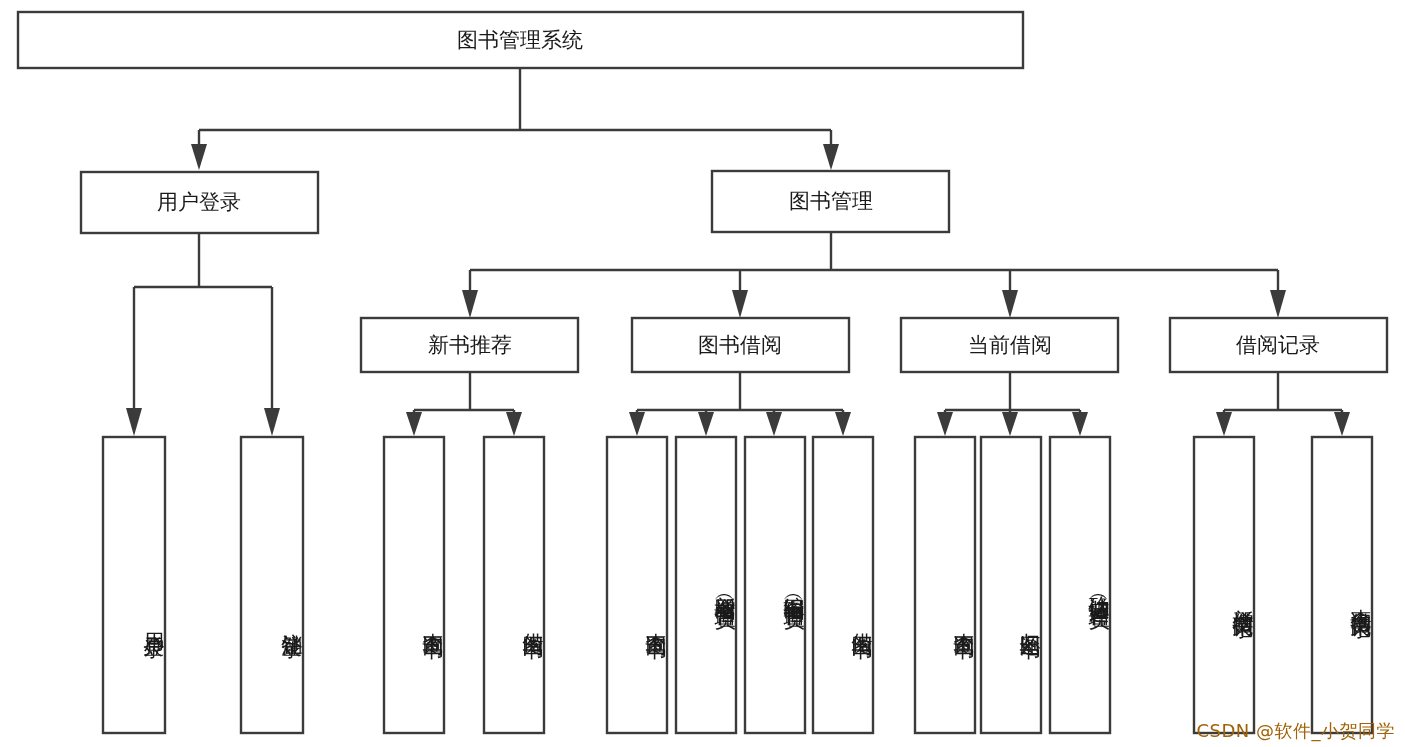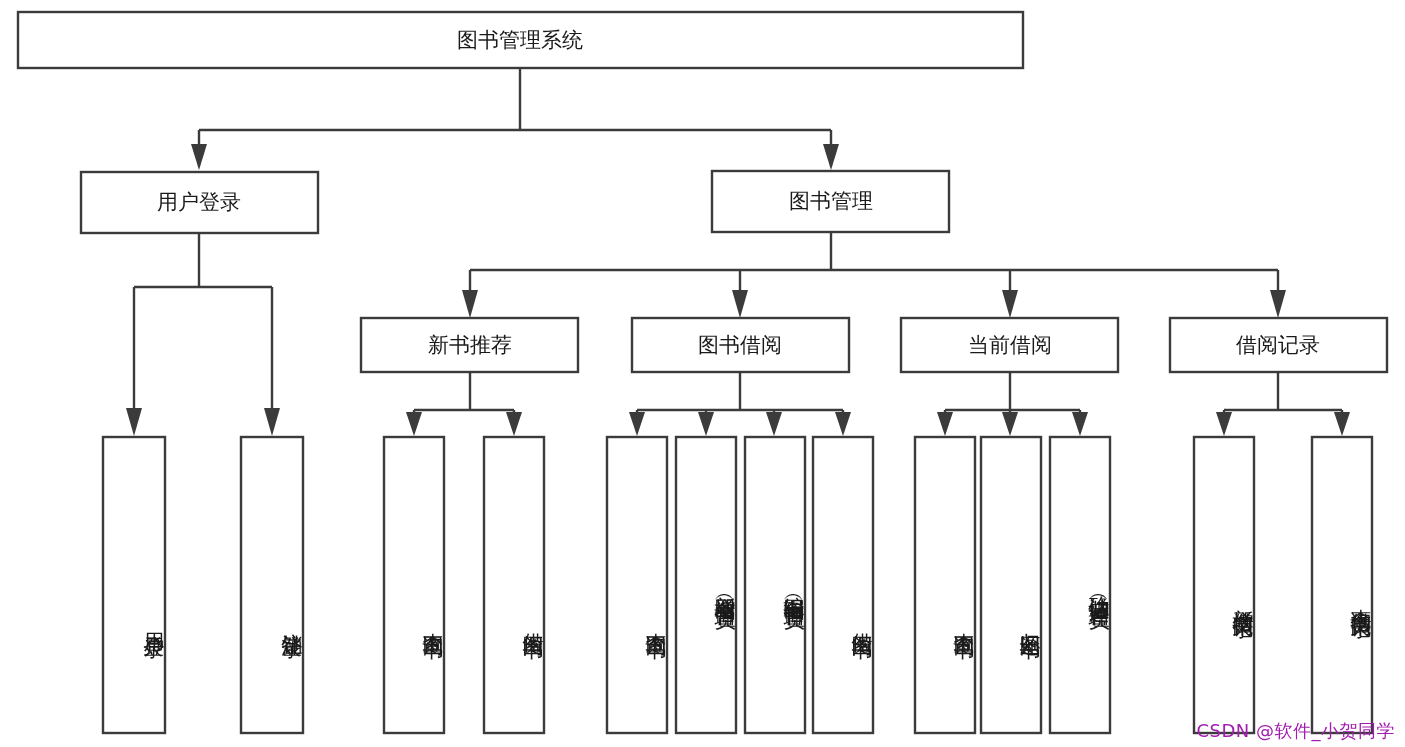--- a/index.html
+++ b/index.html
@@ -62,21 +62,21 @@
     justify-content: center;
     white-space: nowrap;
     pointer-events: none;
   }
   .watermark {
     position: absolute;
     right: 10px;
     bottom: 4px;
     font-family: "DejaVu Sans", "Liberation Sans", sans-serif;
     font-size: 18px;
-    color: #a21caf;
+    color: #a16207;
     letter-spacing: 0.5px;
     white-space: nowrap;
   }
 </style>
 </head>
 <body>
 
 <div id="diagram-root">
 
   <svg class="canvas" viewBox="0 0 1405 747">

